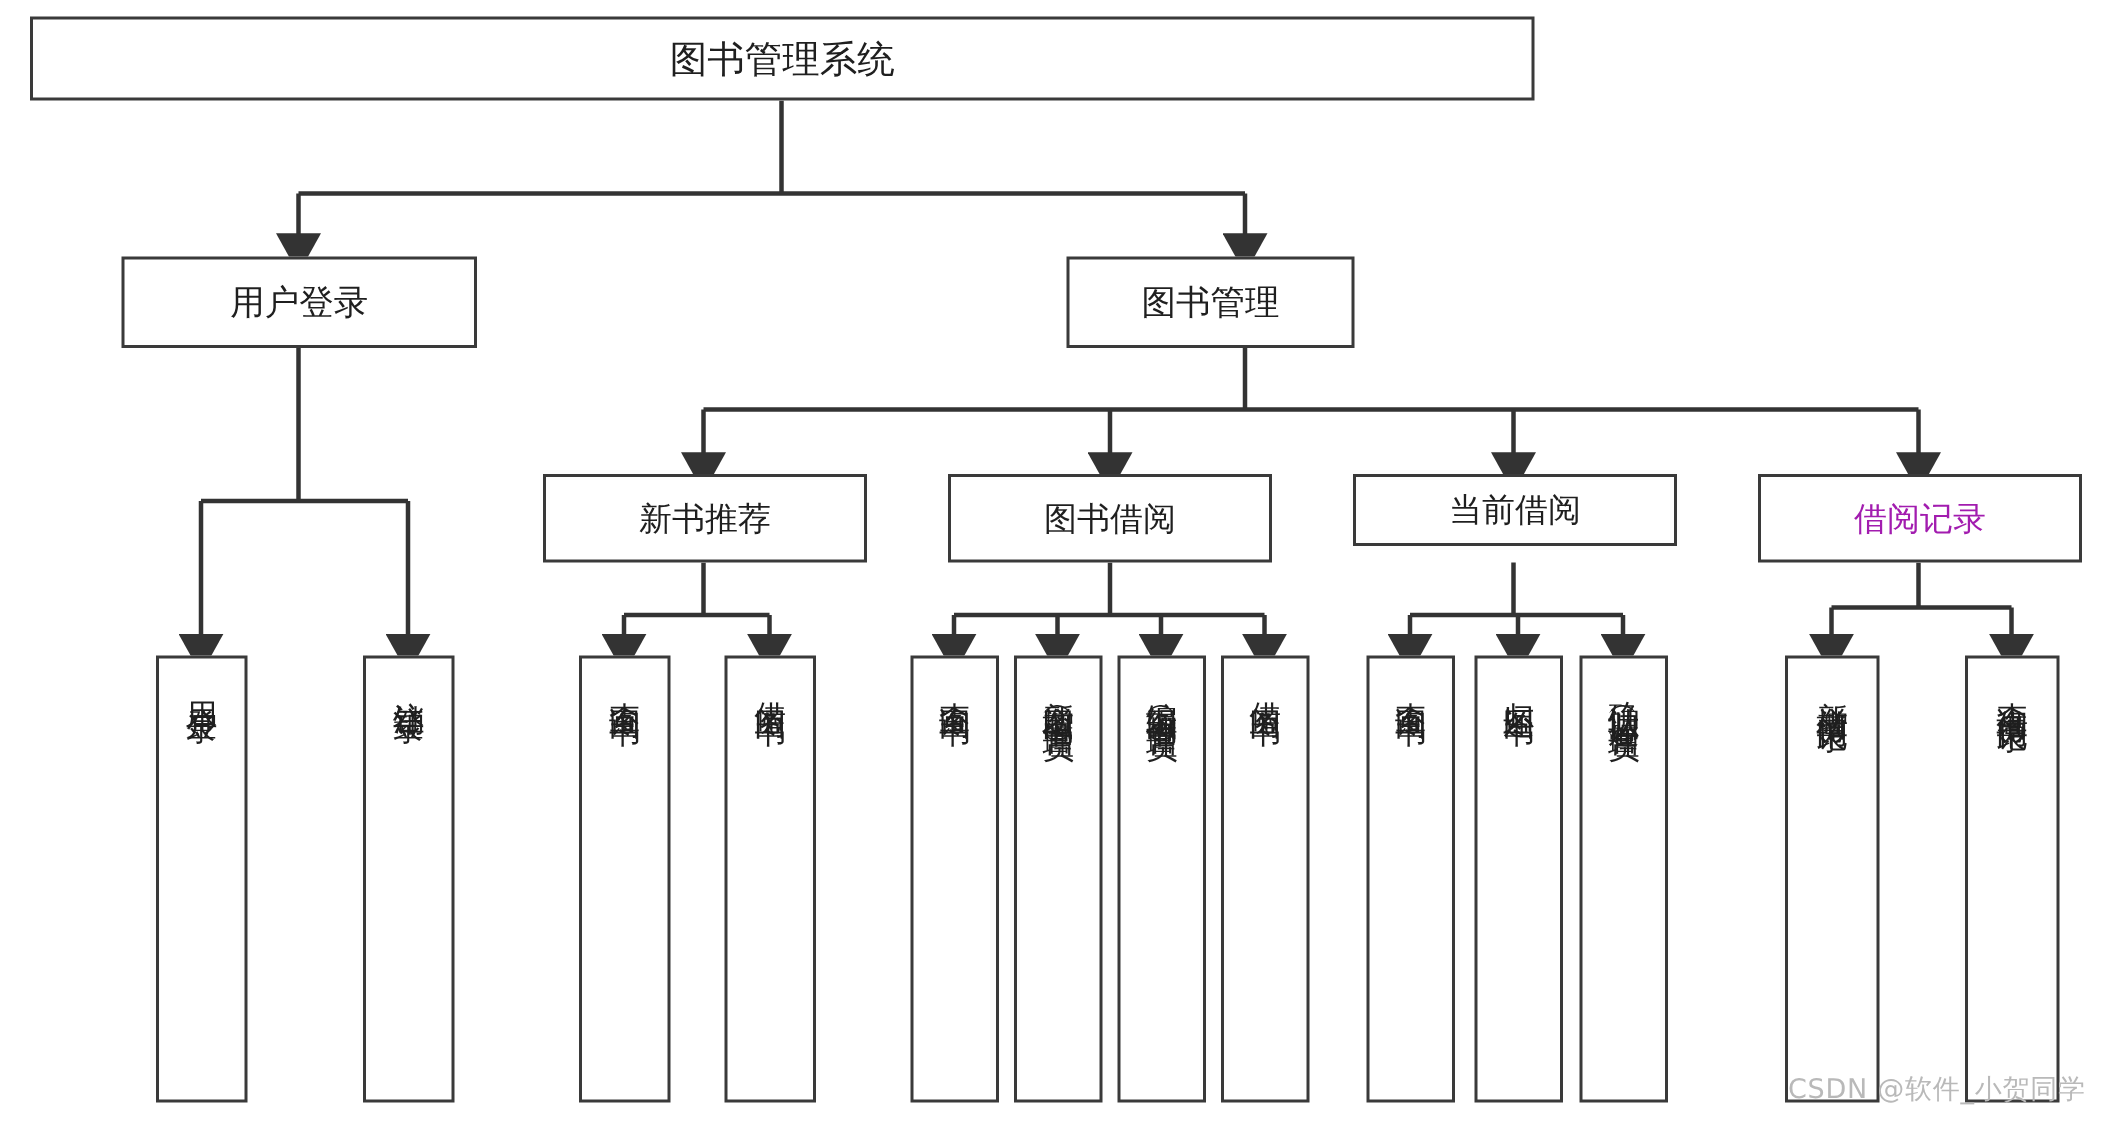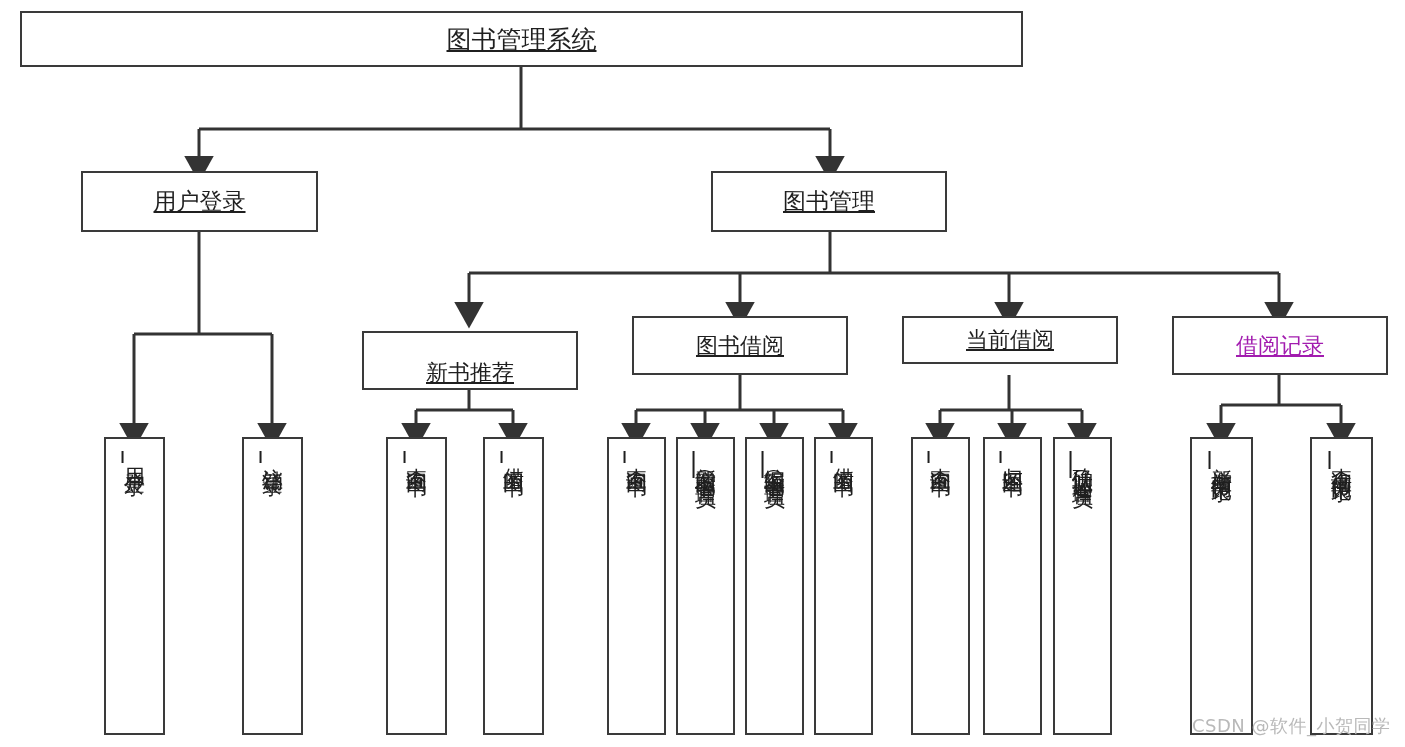--- a/index.html
+++ b/index.html
@@ -31,21 +31,20 @@
     position: absolute;
     box-sizing: border-box;
     background: #ffffff;
     border: 2px solid #3a3a3a;
     display: flex;
     align-items: center;
     justify-content: center;
     text-align: center;
     color: #1f1f1f;
     z-index: 2;
-    text-decoration: underline;
   }
   .node.root {
     font-size: 25px;
   }
   .node.lvl1 {
     font-size: 23px;
   }
   .node.lvl2 {
     font-size: 22px;
   }
@@ -128,25 +127,25 @@
     </g>
   </svg>
 
   <div class="node root" style="left: 20px; top: 11px; width: 1003px; height: 56px; border-color: rgb(58, 58, 58); background: rgb(255, 255, 255); color: rgb(31, 31, 31);">
     <span>图书管理系统</span>
   </div>
 
   <div class="node lvl1" style="left: 81px; top: 171px; width: 237px; height: 61px; border-color: rgb(58, 58, 58); background: rgb(255, 255, 255); color: rgb(31, 31, 31);">
     <span>用户登录</span>
   </div>
-  <div class="node lvl1" style="left: 711px; top: 171px; width: 236px; height: 61px; border-color: rgb(58, 58, 58); background: rgb(255, 255, 255); color: rgb(31, 31, 31);">
+  <div class="node lvl1" style="left: 711px; top: 171px; width: 192px; height: 61px; border-color: rgb(58, 58, 58); background: rgb(255, 255, 255); color: rgb(31, 31, 31);">
     <span>图书管理</span>
   </div>
 
-  <div class="node lvl2" style="left: 362px; top: 331px; width: 216px; height: 59px; border-color: rgb(58, 58, 58); background: rgb(255, 255, 255); color: rgb(31, 31, 31); align-items: flex-end;">
+  <div class="node lvl2" style="left: 362px; top: 316px; width: 216px; height: 59px; border-color: rgb(58, 58, 58); background: rgb(255, 255, 255); color: rgb(31, 31, 31);">
     <span>新书推荐</span>
   </div>
   <div class="node lvl2" style="left: 632px; top: 316px; width: 216px; height: 59px; border-color: rgb(58, 58, 58); background: rgb(255, 255, 255); color: rgb(31, 31, 31);">
     <span>图书借阅</span>
   </div>
   <div class="node lvl2" style="left: 902px; top: 316px; width: 216px; height: 48px; border-color: rgb(58, 58, 58); background: rgb(255, 255, 255); color: rgb(31, 31, 31);">
     <span>当前借阅</span>
   </div>
   <div class="node lvl2" style="left: 1172px; top: 316px; width: 216px; height: 59px; border-color: rgb(58, 58, 58); background: rgb(255, 255, 255); color: #a21caf;">
     <span>借阅记录</span>

